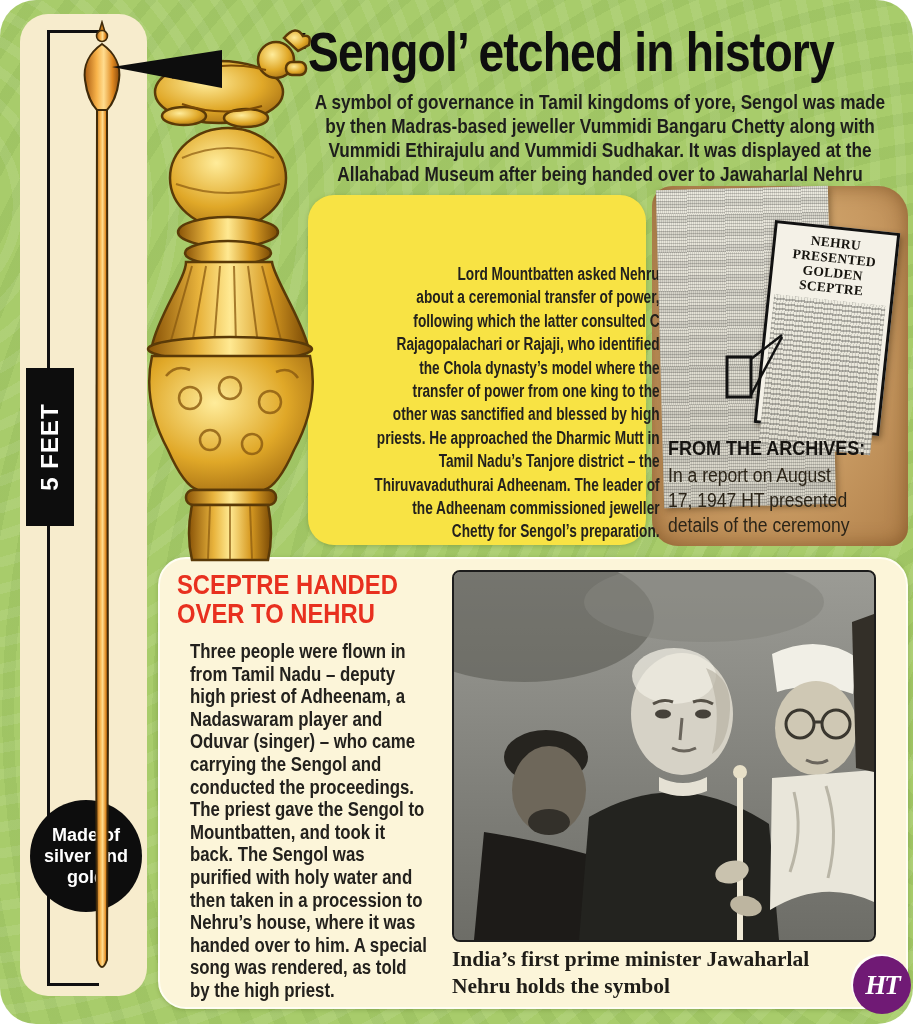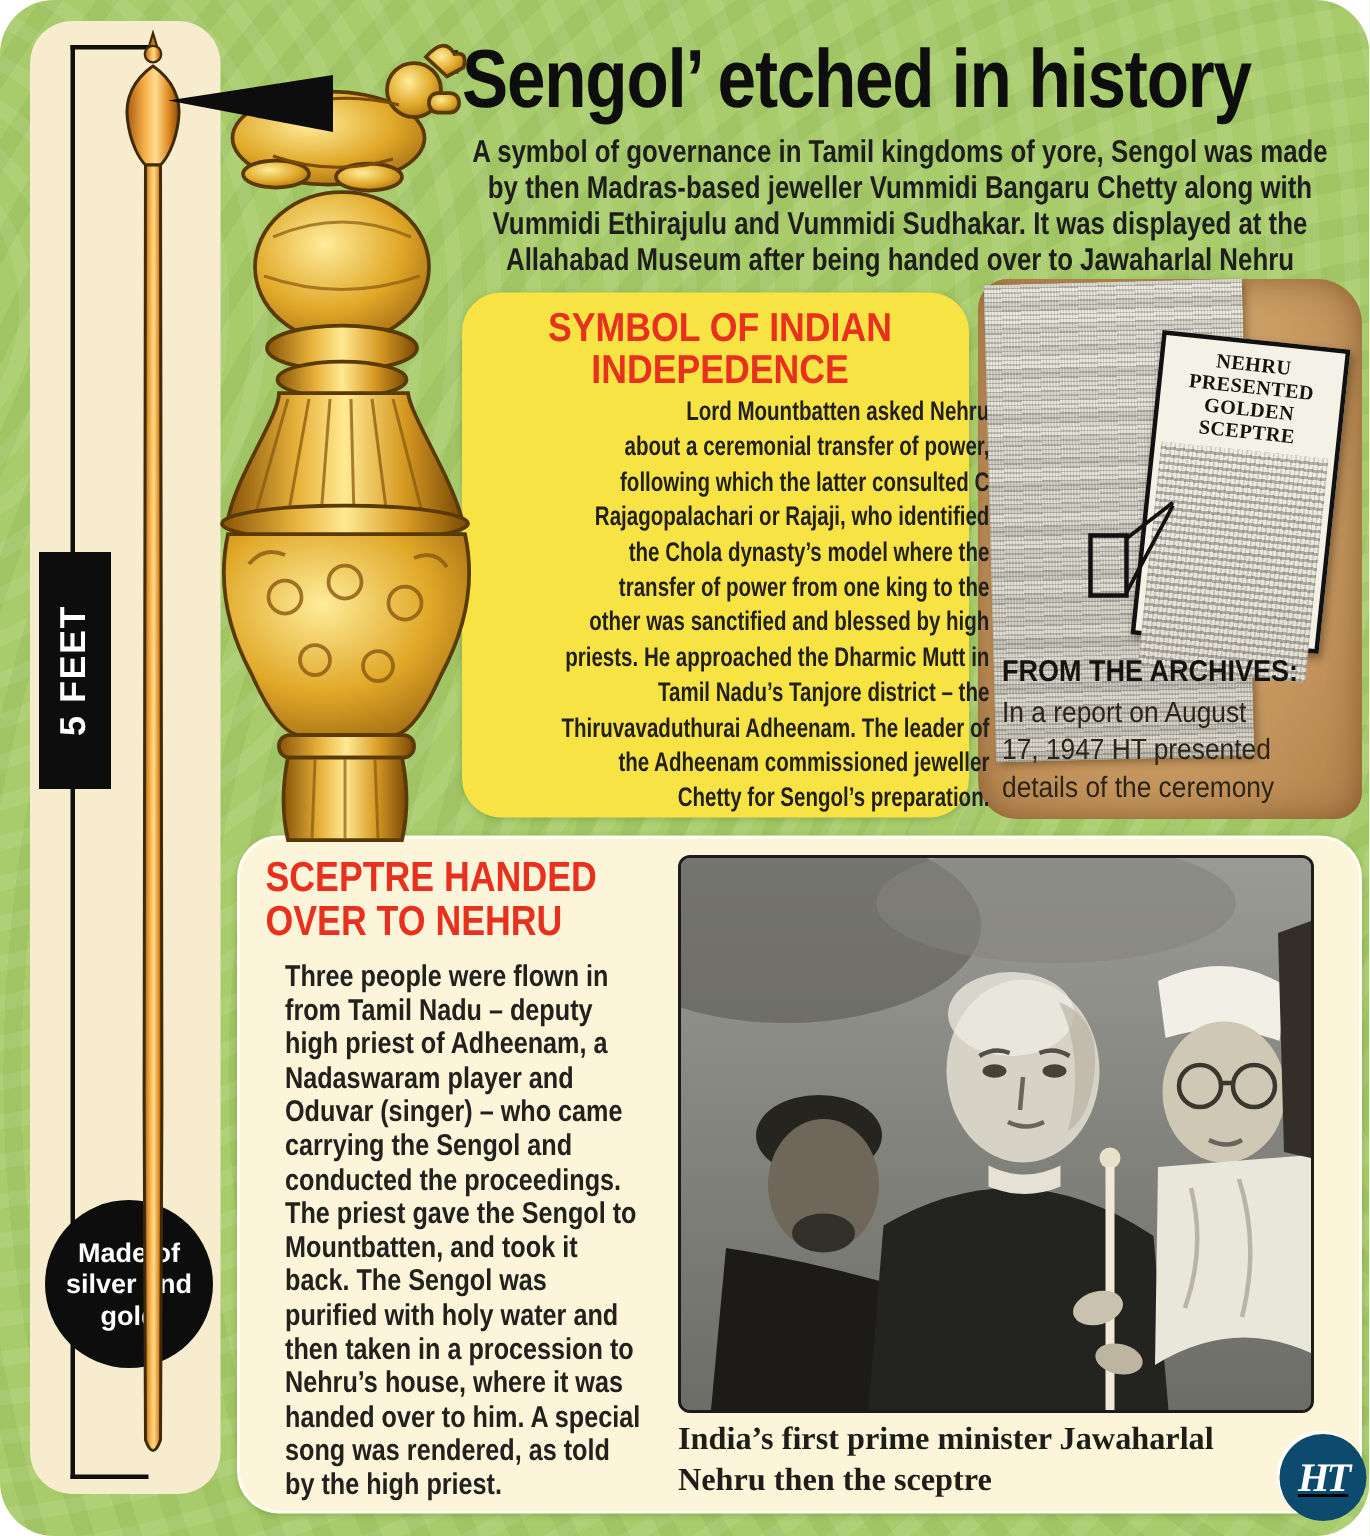--- a/index.html
+++ b/index.html
@@ -81,22 +81,22 @@
   .scp-body{position:absolute;left:190px;top:640px;z-index:4;}
   .scp-body .txt{white-space:pre-line;font-size:20px;font-weight:bold;color:#23211d;line-height:22.6px;
     transform:scaleX(.84);transform-origin:left top;}
   .photo-frame{position:absolute;left:452px;top:570px;width:420px;height:368px;z-index:4;
     border:2px solid #1c1c1c;border-radius:8px;overflow:hidden;background:#7c7c76;}
   .photo-caption{position:absolute;left:452px;top:946px;width:440px;z-index:4;
     font-family:"Liberation Serif",serif;font-weight:bold;font-size:21.5px;color:#1f1d18;
     line-height:27px;white-space:pre-line;}
   
   .ht-logo{position:absolute;left:853px;top:956px;width:58px;height:58px;border-radius:50%;
-    background:#0c4a6e;z-index:30;display:flex;align-items:center;justify-content:center;
-    box-shadow:-2px -2px 0 rgba(255,255,255,.85);text-decoration:underline;}
+    background:#701a75;z-index:30;display:flex;align-items:center;justify-content:center;
+    box-shadow:-2px -2px 0 rgba(255,255,255,.85);}
   .ht-logo span{font-family:"Liberation Serif",serif;font-weight:bold;font-style:italic;
     color:#fff;font-size:27px;letter-spacing:-2px;}
 </style>
 </head>
 <body>
 
 <div class="canvas">
 
   <div class="bg-green"></div>
 
@@ -202,24 +202,20 @@
 
   <div class="headline">‘Sengol’ etched in history</div>
   <div class="intro">
     <div class="txt">A symbol of governance in Tamil kingdoms of yore, Sengol was made
 by then Madras-based jeweller Vummidi Bangaru Chetty along with
 Vummidi Ethirajulu and Vummidi Sudhakar. It was displayed at the
 Allahabad Museum after being handed over to Jawaharlal Nehru</div>
   </div>
 
   <div class="yellow-box"></div>
-  <div class="sym-head">
-    <div class="txt">SYMBOL OF INDIAN
-INDEPEDENCE</div>
-  </div>
   <div class="sym-body">
     <div class="txt">Lord Mountbatten asked Nehru
 about a ceremonial transfer of power,
 following which the latter consulted C
 Rajagopalachari or Rajaji, who identified
 the Chola dynasty’s model where the
 transfer of power from one king to the
 other was sanctified and blessed by high
 priests. He approached the Dharmic Mutt in
 Tamil Nadu’s Tanjore district – the
@@ -306,19 +302,19 @@
       <path d="M340 220 q10 40 -4 80 M372 214 q14 44 2 92" stroke="#b9b5a6" stroke-width="3" fill="none"></path>
       <path d="M398 50 L420 42 L420 200 L402 196 Z" fill="#332f28"></path>
 
       <circle cx="286" cy="200" r="7" fill="#e8e0c8"></circle>
       <rect x="283" y="206" width="6" height="162" fill="#efe9d6"></rect>
       <ellipse cx="278" cy="300" rx="17" ry="11" fill="#c9c2ae" transform="rotate(-15 278 300)"></ellipse>
       <ellipse cx="292" cy="334" rx="16" ry="10" fill="#bdb5a0" transform="rotate(12 292 334)"></ellipse>
     </svg>
   </div>
   <div class="photo-caption">India’s first prime minister Jawaharlal
-Nehru then the sceptre</div>
+Nehru holds the symbol</div>
 
   <div class="ht-logo">
     <span>HT</span>
   </div>
 
 </div>
 
 </body></html>

